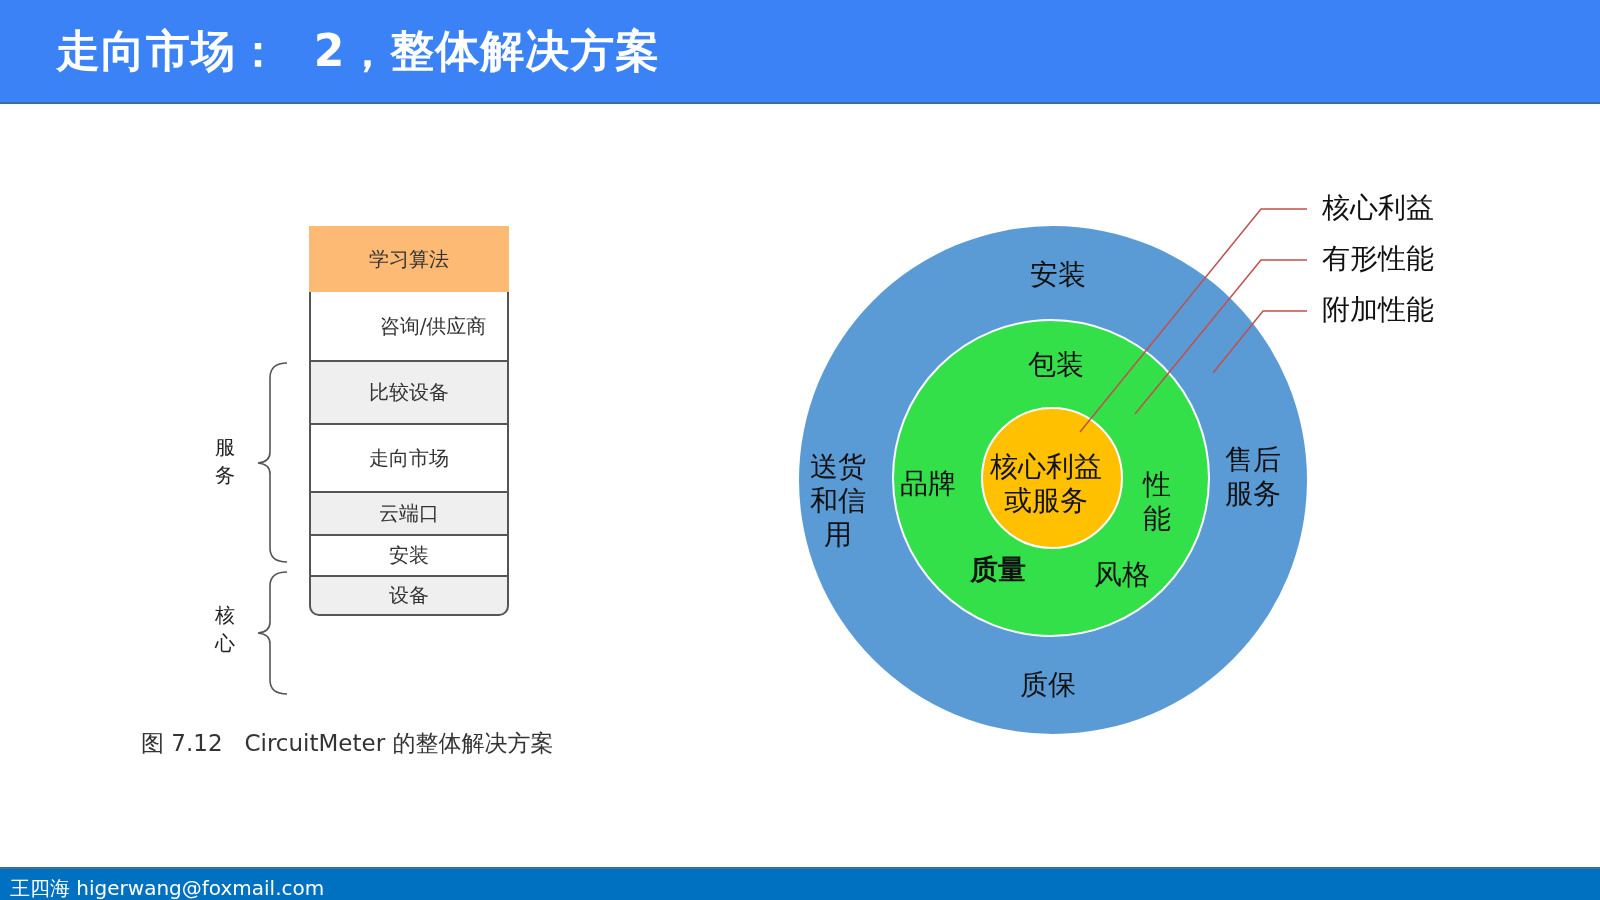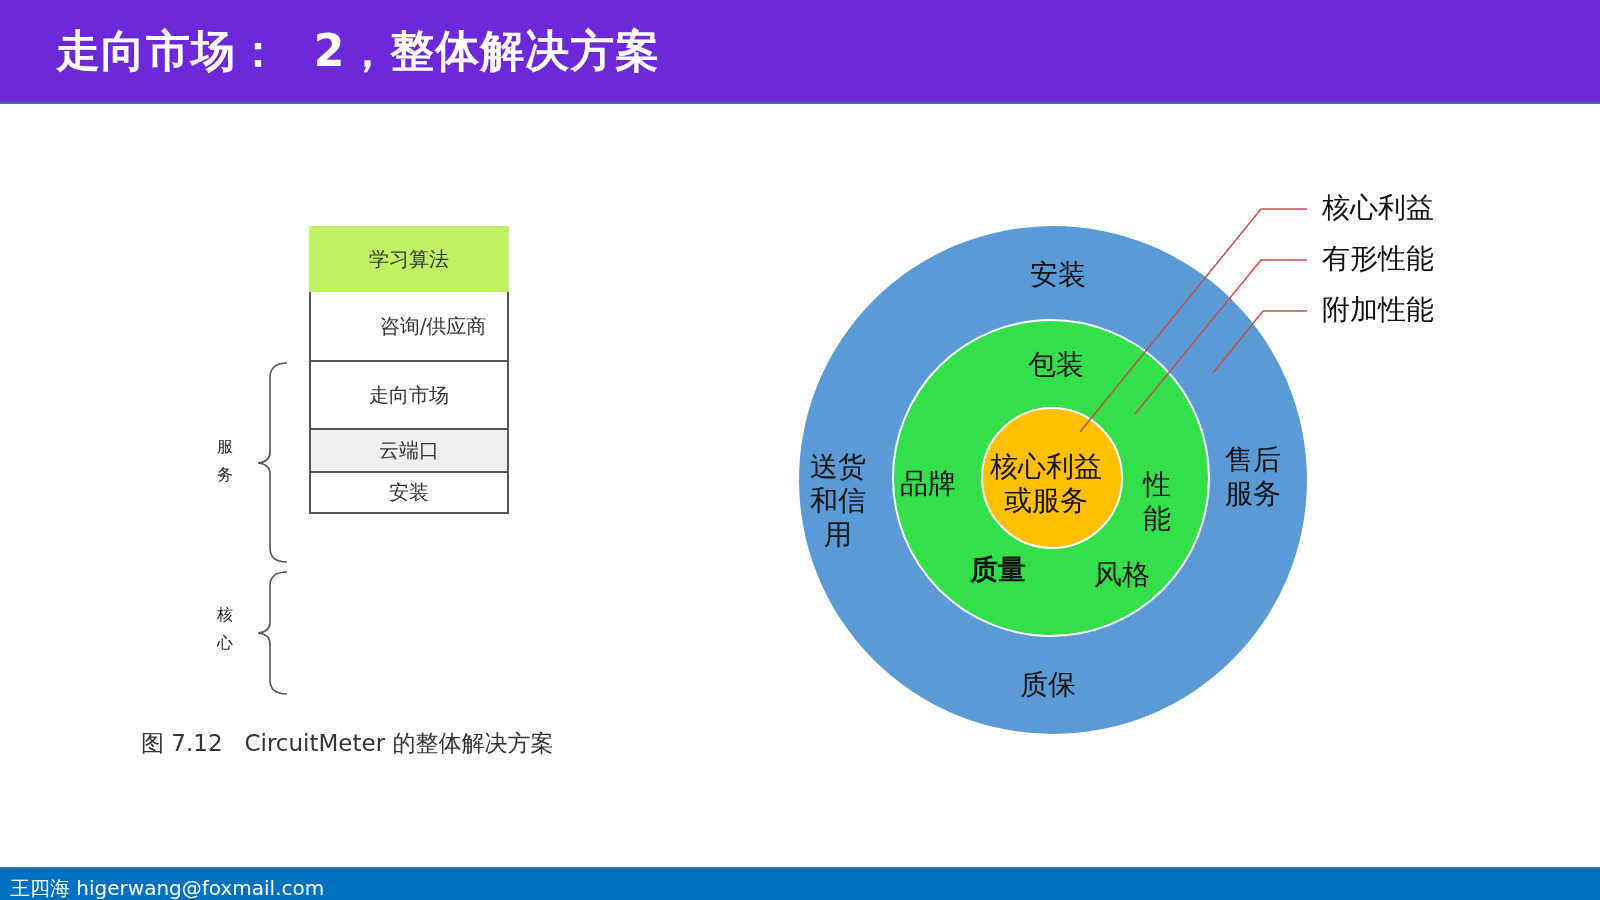--- a/index.html
+++ b/index.html
@@ -3,21 +3,21 @@
   <meta charset="utf-8">
   <style>
     html, body { margin: 0; padding: 0; }
     body {
       width: 1600px; height: 900px; position: relative; overflow: hidden;
       background: #ffffff;
       font-family: "DejaVu Sans", "Liberation Sans", sans-serif;
     }
     .header {
       position: absolute; left: 0; top: 0; width: 1600px; height: 104px;
-      background: #6d28d9; border-bottom: 2px solid #3a6f98;
+      background: #3b82f6; border-bottom: 2px solid #3a6f98;
       box-sizing: border-box;
     }
     .title {
       position: absolute; left: 56px; top: 22px;
       color: #ffffff; font-weight: bold; font-size: 44px; letter-spacing: 1px;
       white-space: pre;
     }
     .footer {
       position: absolute; left: 0; top: 867px; width: 1600px; height: 33px;
       background: #0070C0; border-top: 2px solid #3a6f98; box-sizing: border-box;
@@ -31,24 +31,24 @@
       position: absolute; left: 309px; top: 226px; width: 200px;
     }
     .layer {
       position: relative; box-sizing: border-box; text-align: center;
       font-family: "DejaVu Serif", "Liberation Serif", serif; color: #333;
       font-size: 20px; display: flex; align-items: center; justify-content: center;
       border-left: 2px solid #555; border-right: 2px solid #555;
       border-bottom: 2px solid #555;
     }
     .layer.shaded { background: #efefef; }
-    .layer.top { border: none; background: #bef264; }
+    .layer.top { border: none; background: #fdba74; }
     .layer.last { border-bottom-left-radius: 10px; border-bottom-right-radius: 10px; }
     .brace-label {
-      position: absolute; font-size: 16px; color: #222; width: 28px; line-height: 28px;
+      position: absolute; font-size: 20px; color: #222; width: 28px; line-height: 28px;
       text-align: center;
     }
     .caption {
       position: absolute; left: 141px; top: 728px; font-size: 23px; color: #333;
       white-space: pre;
     }
 
     
     .diagram { position: absolute; left: 0; top: 0; }
     .dlabel {
@@ -67,28 +67,34 @@
 </div>
 
 <div>
   <div class="stack">
     <div class="layer top" style="height:66px;">
       <span>学习算法</span>
     </div>
     <div class="layer" style="height:70px;padding-left:48px;">
       <span>咨询/供应商</span>
     </div>
+    <div class="layer shaded" style="height:63px;">
+      <span>比较设备</span>
+    </div>
     <div class="layer" style="height:68px;">
       <span>走向市场</span>
     </div>
     <div class="layer shaded" style="height:43px;">
       <span>云端口</span>
     </div>
     <div class="layer" style="height:41px;">
       <span>安装</span>
+    </div>
+    <div class="layer shaded last" style="height:39px;">
+      <span>设备</span>
     </div>
   </div>
 
   <svg class="diagram" width="1600" height="900">
     <path d="M 287 363 Q 270 363 270 378 L 270 452 Q 270 462 258 463 Q 270 464 270 474 L 270 548 Q 270 562 287 562" fill="none" stroke="#555" stroke-width="1.6"></path>
     <path d="M 287 572 Q 270 572 270 586 L 270 622 Q 270 632 258 633 Q 270 634 270 644 L 270 680 Q 270 694 287 694" fill="none" stroke="#555" stroke-width="1.6"></path>
   </svg>
   <div class="brace-label" style="left:211px; top:433px;">服
 务</div>
   <div class="brace-label" style="left:211px; top:601px;">核

